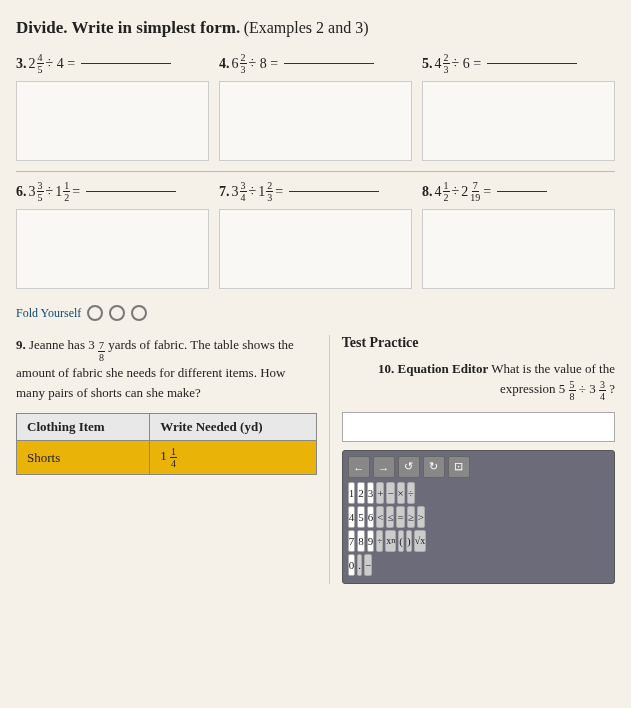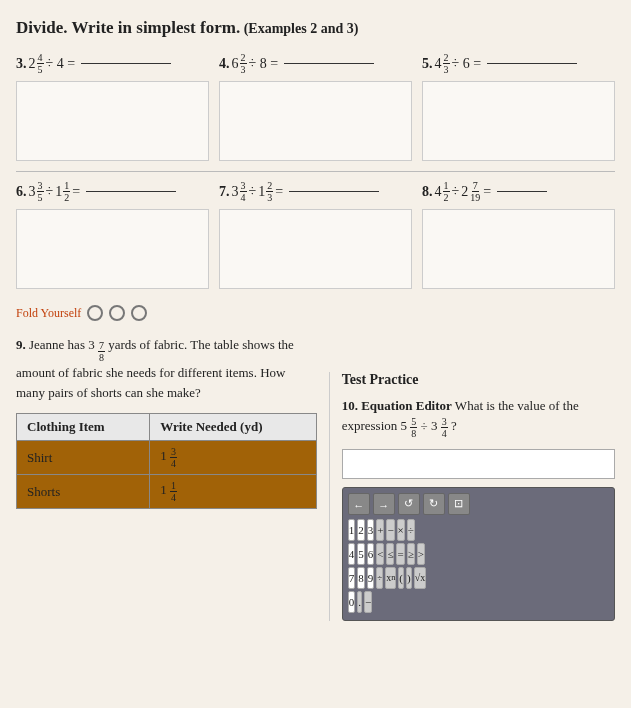--- a/index.html
+++ b/index.html
@@ -77,21 +77,21 @@
       display: flex;
       gap: 10px;
       margin-bottom: 16px;
     }
 
     .fold-yourself {
       display: flex;
       align-items: center;
       gap: 6px;
       font-size: 12px;
-      color: #c2410c;
+      color: #0c4a6e;
       margin-bottom: 14px;
     }
     .circle-icon {
       width: 16px; height: 16px;
       border-radius: 50%;
       border: 2px solid #777;
       display: inline-block;
     }
 
     
@@ -101,36 +101,35 @@
     }
 
     .left-section {
       flex: 1.1;
     }
 
     .right-section {
       flex: 1;
       border-left: 1px solid #ccc;
       padding-left: 12px;
-      margin-top: 37px;
     }
 
     .problem9-text {
       font-size: 13px;
       line-height: 1.55;
       margin-bottom: 10px;
     }
 
     
     .fabric-table {
       border-collapse: collapse;
       width: 100%;
       margin-top: 6px;
       font-size: 13px;
-      background: #a16207;
+      background: #eab308;
       border: 1px solid #888;
     }
     .fabric-table th, .fabric-table td {
       border: 1px solid #888;
       padding: 5px 10px;
       text-align: left;
     }
     .fabric-table th {
       background: #e8e8e8;
       font-weight: bold;
@@ -139,20 +138,21 @@
     .test-practice-title {
       font-size: 14px;
       font-weight: bold;
       margin-bottom: 8px;
     }
 
     .problem10-text {
       font-size: 13px;
       line-height: 1.5;
       margin-bottom: 10px;
+      text-align: right;
     }
 
     .equation-answer-box {
       width: 100%;
       height: 30px;
       border: 1px solid #aaa;
       background: white;
       margin-bottom: 8px;
     }
 
@@ -190,21 +190,21 @@
     }
     .eq-row { display: flex; gap: 2px; margin-bottom: 2px; }
     .eq-key-num { background: white; }
     .eq-key-op { background: #ccc; }
   </style>
 </head>
 <body>
 
 <div style="margin-bottom:14px;">
   <span style="font-weight:bold;font-size:17px;">Divide. Write in simplest form.</span>
-  <span style="font-size:14px; font-weight:bold;">(Examples 2 and 3)</span>
+  <span style="font-size:16px; font-weight:normal;">(Examples 2 and 3)</span>
 </div>
 
 <div class="problems-row">
 
   <div class="problem-block">
     <div class="problem-inline">
       <span style="font-weight:bold;">3.</span>
       <span class="mixed-num">
         <span class="whole">2</span>
         <span class="frac">
@@ -351,30 +351,20 @@
     </div>
 
     <table class="fabric-table">
       <thead>
         <tr>
           <th>Clothing Item</th>
           <th>Write Needed (yd)</th>
         </tr>
       </thead>
       <tbody>
-        <tr>
-          <td>Shirt</td>
-          <td>
-            <span>1</span>
-            <span class="frac" style="display:inline-flex;">
-              <span class="num">3</span>
-              <span class="den">4</span>
-            </span>
-          </td>
-        </tr>
         <tr>
           <td>Shorts</td>
           <td>
             <span>1</span>
             <span class="frac" style="display:inline-flex;">
               <span class="num">1</span>
               <span class="den">4</span>
             </span>
           </td>
         </tr>

